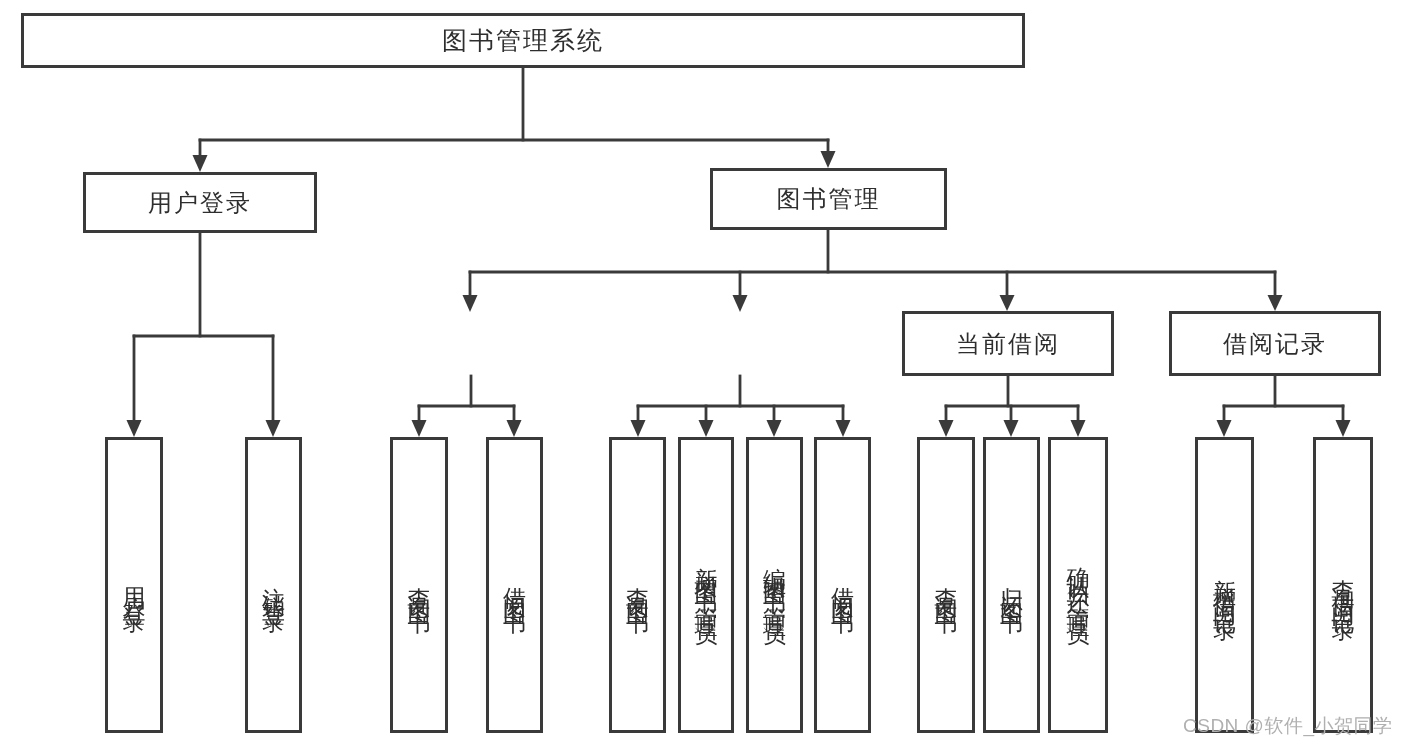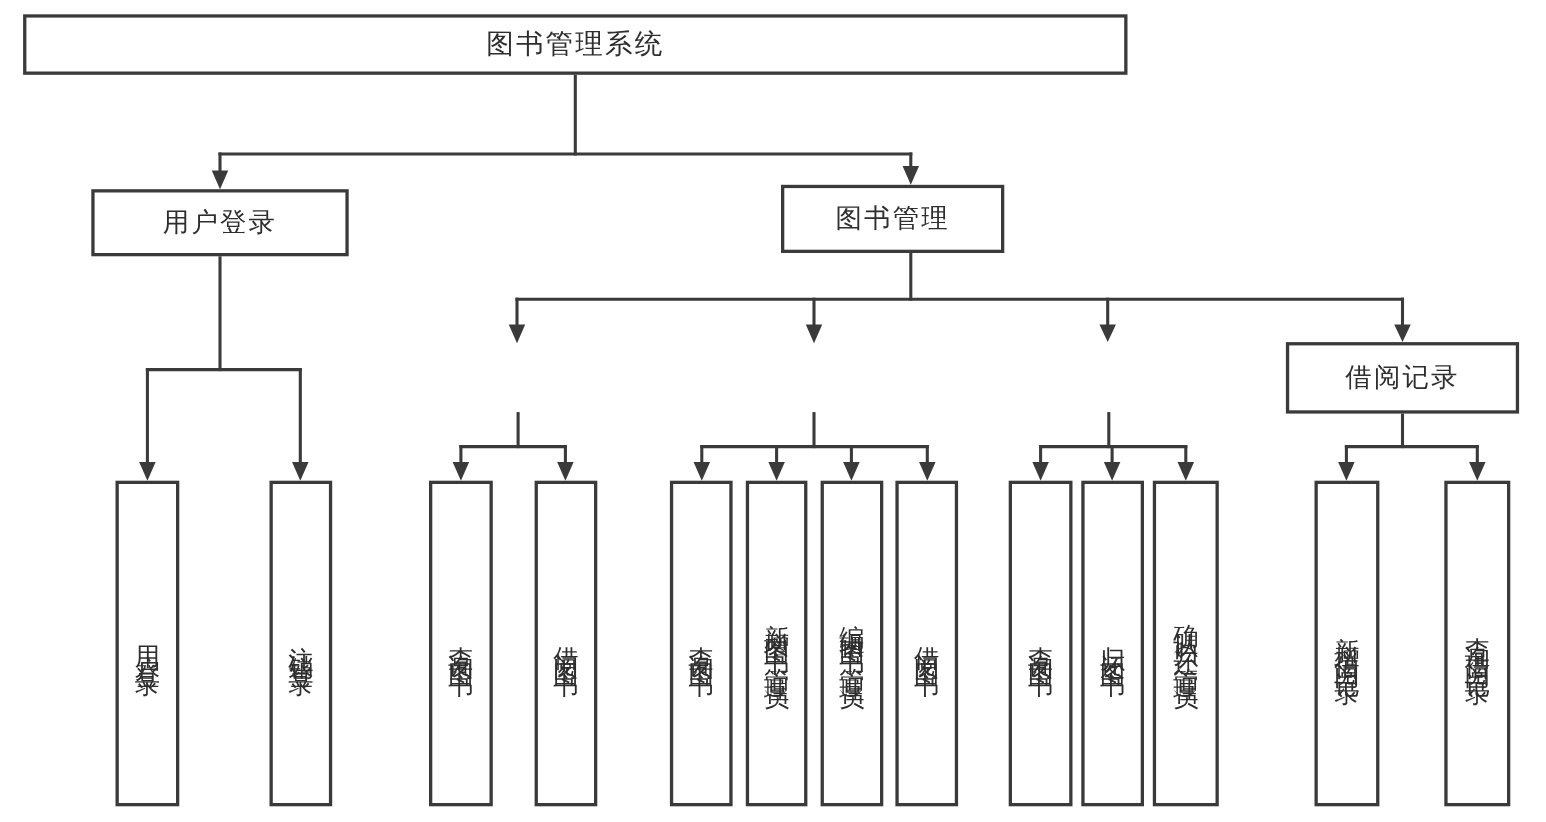--- a/index.html
+++ b/index.html
@@ -127,24 +127,27 @@
     </g>
   </svg>
 
   <div class="box h root" style="left:21px;top:13px;width:1004px;height:55px">
     <span>图书管理系统</span>
   </div>
 
   <div class="box h" style="left:83px;top:172px;width:234px;height:61px">
     <span>用户登录</span>
   </div>
-  <div class="box h" style="left:710px;top:168px;width:203px;height:62px">
+  <div class="box h" style="left:710px;top:168px;width:237px;height:62px">
     <span>图书管理</span>
   </div>
 
+  <div class="box h" style="left:902px;top:311px;width:212px;height:65px">
+    <span>当前借阅</span>
+  </div>
   <div class="box h" style="left:1169px;top:311px;width:212px;height:65px">
     <span>借阅记录</span>
   </div>
 
   <div class="box v" style="left:105px;top:437px;width:58px;height:296px">
     <span>用户登录</span>
   </div>
   <div class="box v" style="left:245px;top:437px;width:57px;height:296px">
     <span>注销登录</span>
   </div>
@@ -179,14 +182,15 @@
     <span>确认归还（管理员）</span>
   </div>
 
   <div class="box v" style="left:1195px;top:437px;width:59px;height:296px">
     <span>新增借阅记录</span>
   </div>
   <div class="box v" style="left:1313px;top:437px;width:60px;height:296px">
     <span>查询借阅记录</span>
   </div>
 
+  <div class="watermark">CSDN @软件_小贺同学</div>
 
 </div>
 
 </body></html>

